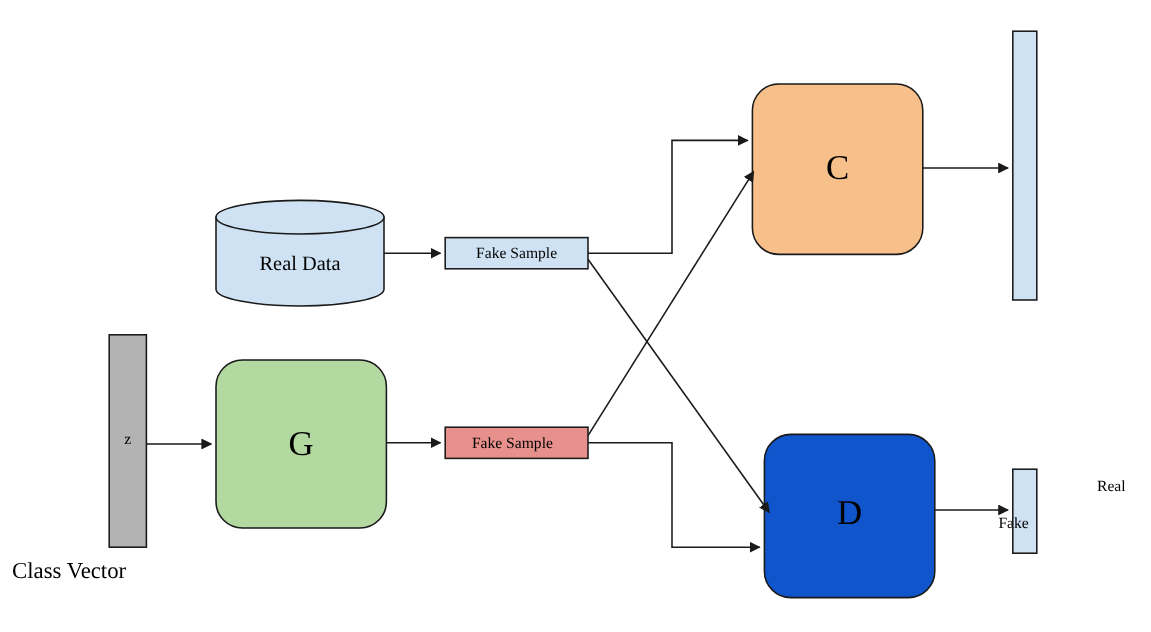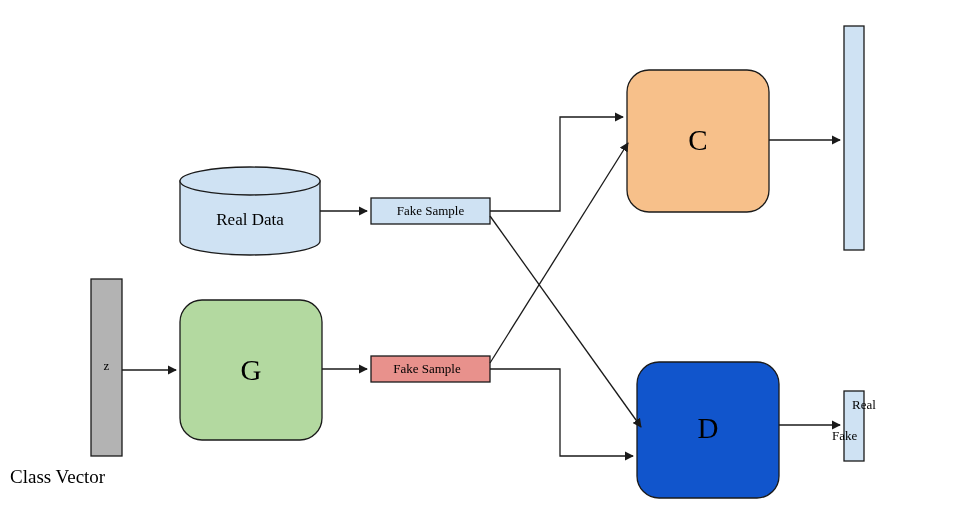--- a/index.html
+++ b/index.html
@@ -101,17 +101,17 @@
 
   <div class="node-label big-letter" style="left:627px; top:124px; width:142px;">C</div>
 
   <div class="node-label big-letter" style="left:637px; top:412px; width:142px;">D</div>
 
   <div class="node-label small-text" style="left:371px; top:203px; width:119px;">Fake Sample</div>
 
   <div class="node-label small-text" style="left:371px; top:361px; width:112px;">Fake Sample</div>
 
 
-  <div class="node-label side-text" style="left:829px; top:397px; width:70px; text-align:center;">Real</div>
+  <div class="node-label side-text" style="left:868px; top:397px; width:70px; text-align:right;">Real</div>
 
   <div class="node-label side-text" style="left:832px; top:428px; width:70px; text-align:left;">Fake</div>
 
 </div>
 
 </body></html>

